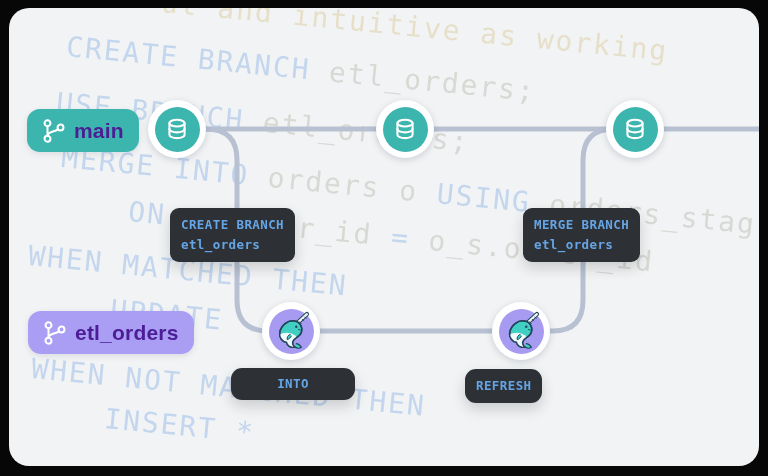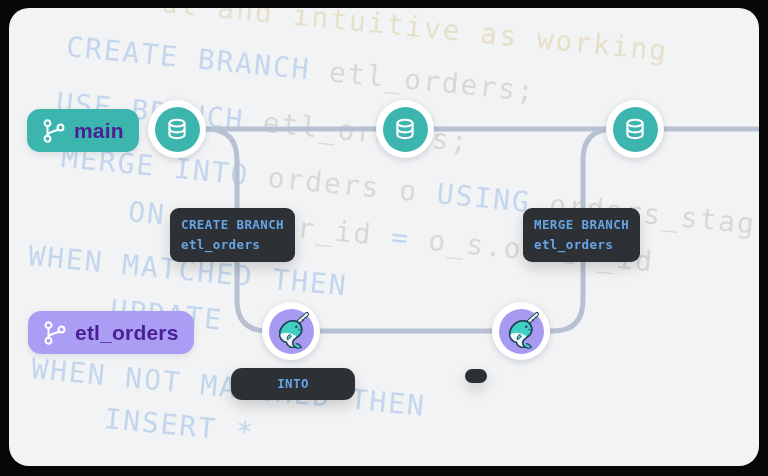--- a/index.html
+++ b/index.html
@@ -202,15 +202,16 @@
   <div class="oplabel mergebranch">
     <div>MERGE BRANCH</div>
     <div>etl_orders</div>
   </div>
 
   <div class="oplabel merge">
     <div>INTO</div>
   </div>
 
   <div class="oplabel refresh">
+    <div>REFRESH</div>
   </div>
 
 </div>
 
 </body></html>

